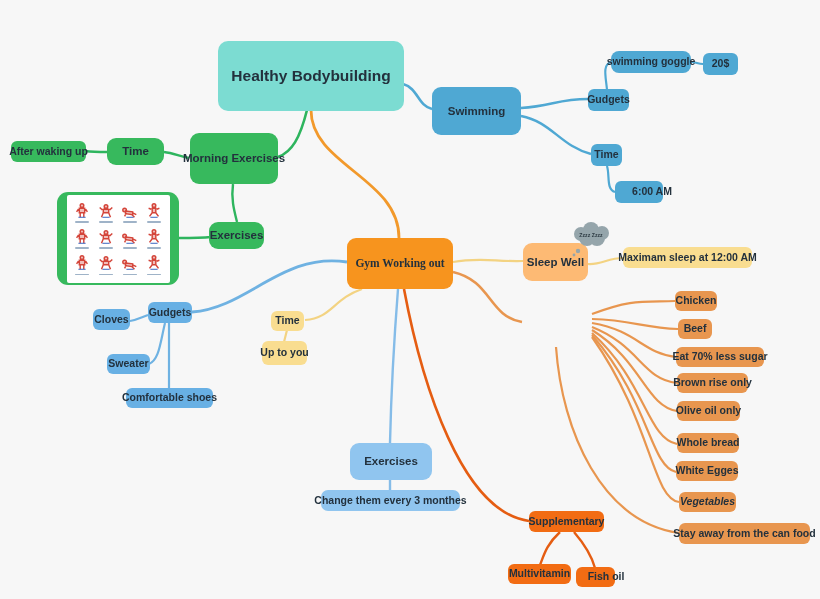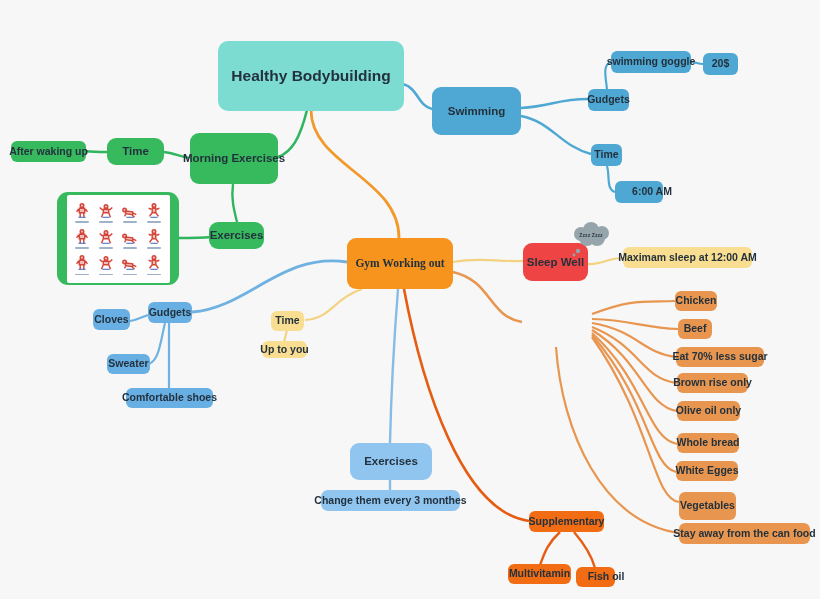--- a/index.html
+++ b/index.html
@@ -15,21 +15,21 @@
     text-align:center; font-weight:700; color:#23313d; line-height:1.1;
     border-radius:7px; padding:2px 6px; white-space:nowrap; cursor:default;
   }
   .root  { border-radius:10px; font-size:15.5px; background:#7cdcd2; }
   .big   { font-size:11.5px; border-radius:9px; }
   .small { font-size:10.5px; border-radius:6px; }
   .green  { background:#37b95d; }
   .blue   { background:#4fa8d3; }
   .lblue  { background:#68b0e4; }
   .xlblue { background:#90c5ef; }
-  .yellow { background:#ef4444; }
+  .yellow { background:#fdba74; }
   .lyellow{ background:#f9dd90; }
   .orange { background:#f7941e;font-family:Liberation Serif, serif; }
   .lorange{ background:#e8964f; }
   .rorange{ background:#f26c13; }
   
   .poster {
     position:absolute; background:#37b95d; border-radius:11px;
     display:flex; align-items:center; justify-content:center;
   }
   .poster-inner {
@@ -91,21 +91,21 @@
 
     <path d="M404 289 C 422 385, 462 512, 529 521" stroke="#e55d12" stroke-width="2.6"></path>
     <path d="M560 532 C 546 545, 544 555, 540 565" stroke="#e55d12" stroke-width="2.4"></path>
     <path d="M574 532 C 586 546, 592 557, 595 568" stroke="#e55d12" stroke-width="2.4"></path>
   </svg>
 
   <div class="node root" style="left:218px;top:41px;width:186px;height:70px;">Healthy Bodybuilding</div>
 
   <div class="node big blue" style="left:432px;top:87px;width:89px;height:48px;">Swimming</div>
   <div class="node small blue" style="left:588px;top:89px;width:41px;height:22px;">Gudgets</div>
-  <div class="node small blue" style="left:611px;top:51px;width:80px;height:22px;">swimming goggle</div>
+  <div class="node small blue" style="left:611px;top:51px;width:80px;height:22px;border-radius:8px;">swimming goggle</div>
   <div class="node small blue" style="left:703px;top:53px;width:35px;height:22px;">20$</div>
   <div class="node small blue" style="left:591px;top:144px;width:31px;height:22px;">Time</div>
   <div class="node small blue" style="left:615px;top:181px;width:48px;height:22px;padding-left:32px;">6:00 AM</div>
 
   <div class="node big green" style="left:190px;top:133px;width:88px;height:51px;">Morning Exercises</div>
   <div class="node big green" style="left:107px;top:138px;width:57px;height:27px;">Time</div>
   <div class="node small green" style="left:11px;top:141px;width:75px;height:21px;">After waking up</div>
   <div class="node big green" style="left:209px;top:222px;width:55px;height:27px;">Exercises</div>
 
   <div class="poster" style="left:57px;top:192px;width:122px;height:93px;">
@@ -198,21 +198,21 @@
   </div>
 
   <div class="node big orange" style="left:347px;top:238px;width:106px;height:51px;">Gym Working out</div>
 
   <div class="node small lblue" style="left:148px;top:302px;width:44px;height:21px;">Gudgets</div>
   <div class="node small lblue" style="left:93px;top:309px;width:37px;height:21px;">Cloves</div>
   <div class="node small lblue" style="left:107px;top:354px;width:43px;height:20px;">Sweater</div>
   <div class="node small lblue" style="left:126px;top:388px;width:87px;height:20px;">Comfortable shoes</div>
 
   <div class="node small lyellow" style="left:271px;top:311px;width:33px;height:20px;">Time</div>
-  <div class="node small lyellow" style="left:262px;top:341px;width:45px;height:17px;">Up to you</div>
+  <div class="node small lyellow" style="left:262px;top:341px;width:45px;height:24px;">Up to you</div>
 
   <div class="node big yellow" style="left:523px;top:243px;width:65px;height:38px;">Sleep Well</div>
   <svg class="cloud" style="left:565px;top:222px;" width="52" height="36" viewBox="0 0 52 36">
     <g fill="#95a5ab">
       <circle cx="16" cy="12" r="7"></circle>
         <circle cx="26" cy="8" r="8"></circle>
       <circle cx="37" cy="11" r="7"></circle>
         <circle cx="22" cy="16" r="8"></circle>
       <circle cx="32" cy="16" r="8"></circle>
         <circle cx="13" cy="29" r="2.2"></circle>
@@ -222,21 +222,21 @@
   </svg>
   <div class="node small lyellow" style="left:623px;top:247px;width:129px;height:21px;">Maximam sleep at 12:00 AM</div>
 
   <div class="node small lorange" style="left:675px;top:291px;width:42px;height:20px;">Chicken</div>
   <div class="node small lorange" style="left:678px;top:319px;width:34px;height:20px;">Beef</div>
   <div class="node small lorange" style="left:676px;top:347px;width:88px;height:20px;">Eat 70% less sugar</div>
   <div class="node small lorange" style="left:677px;top:373px;width:71px;height:20px;">Brown rise only</div>
   <div class="node small lorange" style="left:677px;top:401px;width:63px;height:20px;">Olive oil only</div>
   <div class="node small lorange" style="left:677px;top:433px;width:62px;height:20px;">Whole bread</div>
   <div class="node small lorange" style="left:676px;top:461px;width:62px;height:20px;">White Egges</div>
-  <div class="node small lorange" style="left:679px;top:492px;width:57px;height:28px;">Vegetables</div>
+  <div class="node small lorange" style="left:679px;top:492px;width:57px;height:20px;font-style:italic;">Vegetables</div>
   <div class="node small lorange" style="left:679px;top:523px;width:131px;height:21px;">Stay away from the can food</div>
 
   <div class="node big xlblue" style="left:350px;top:443px;width:82px;height:37px;">Exercises</div>
   <div class="node small xlblue" style="left:321px;top:490px;width:139px;height:21px;border-radius:7px;">Change them every 3 monthes</div>
 
   <div class="node small rorange" style="left:529px;top:511px;width:75px;height:21px;">Supplementary</div>
   <div class="node small rorange" style="left:508px;top:564px;width:63px;height:20px;">Multivitamin</div>
   <div class="node small rorange" style="left:576px;top:567px;width:39px;height:20px;padding-left:27px;">Fish oil</div>
 
 </div>

